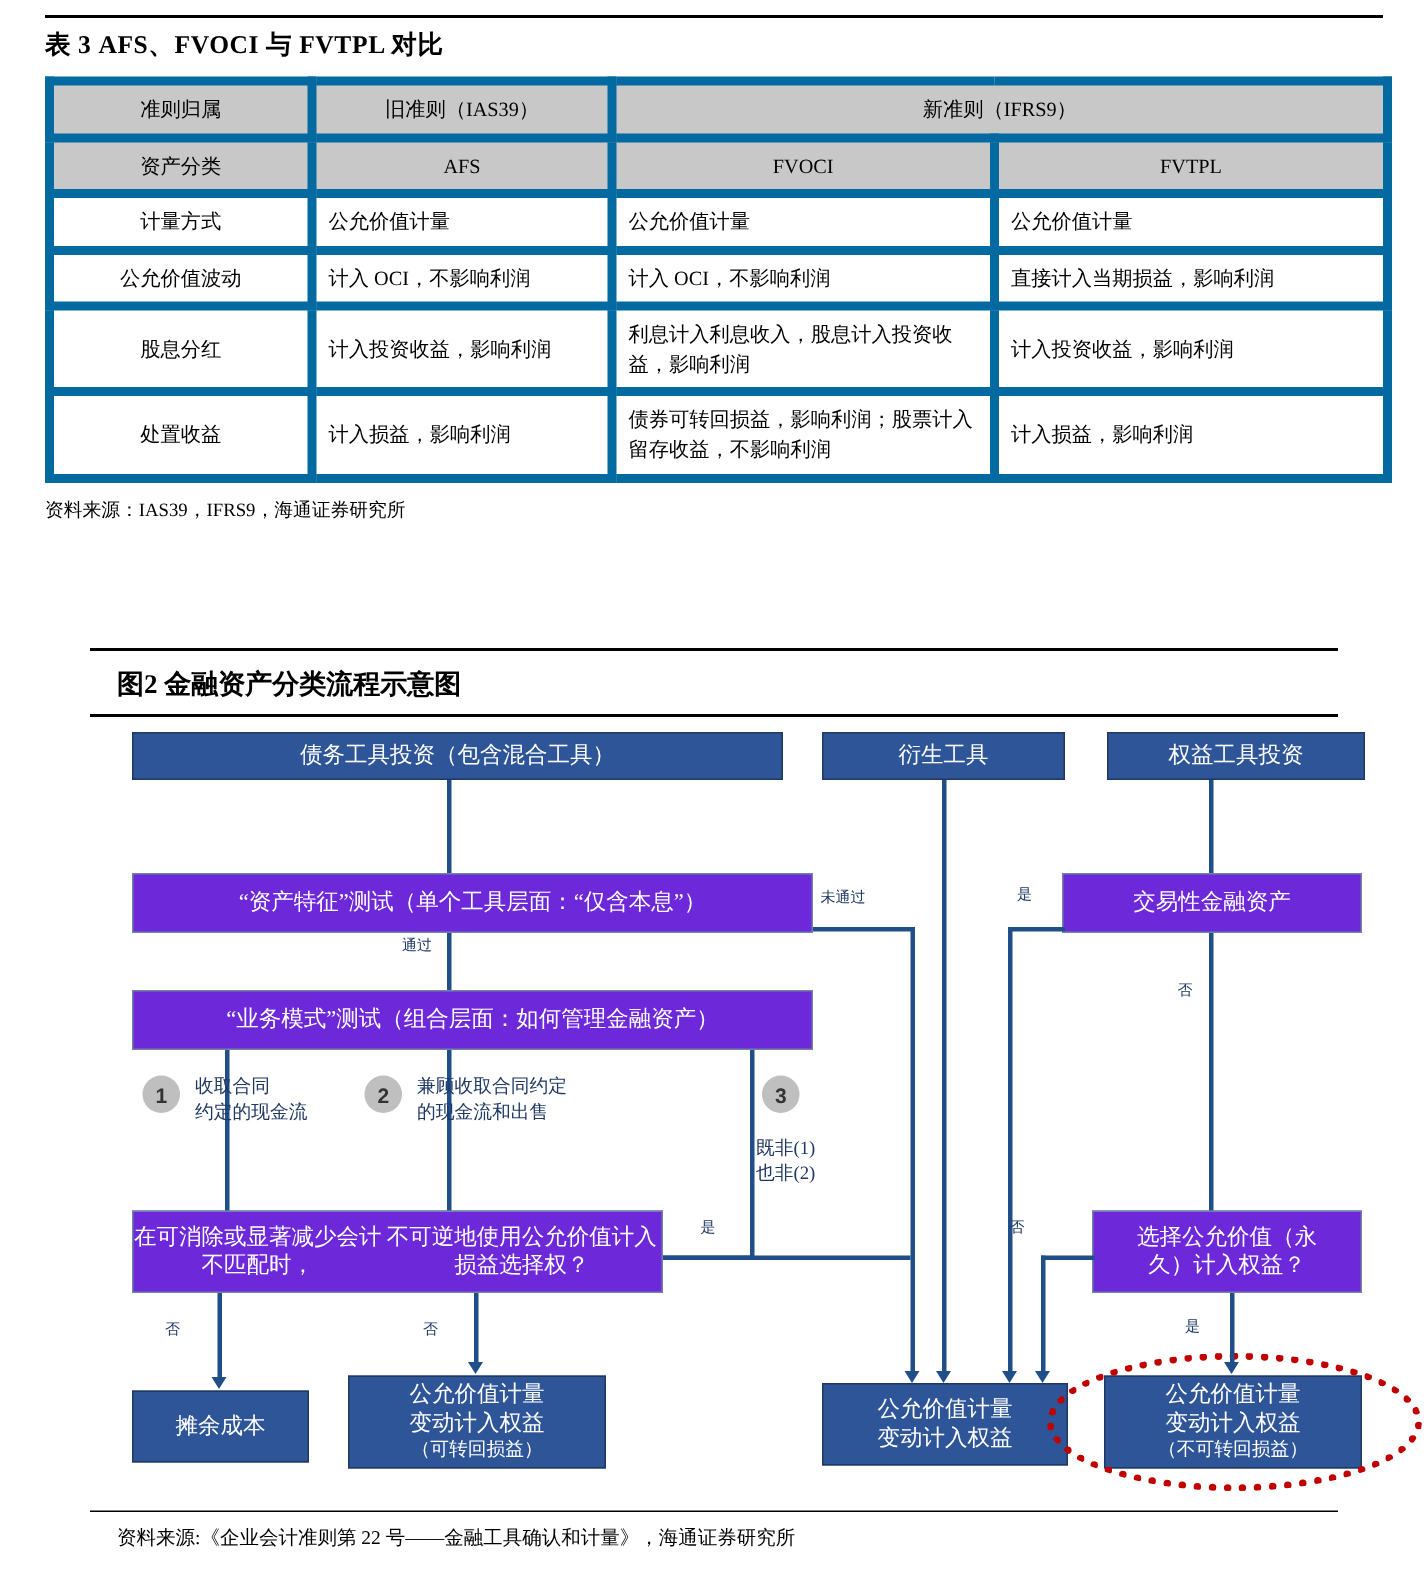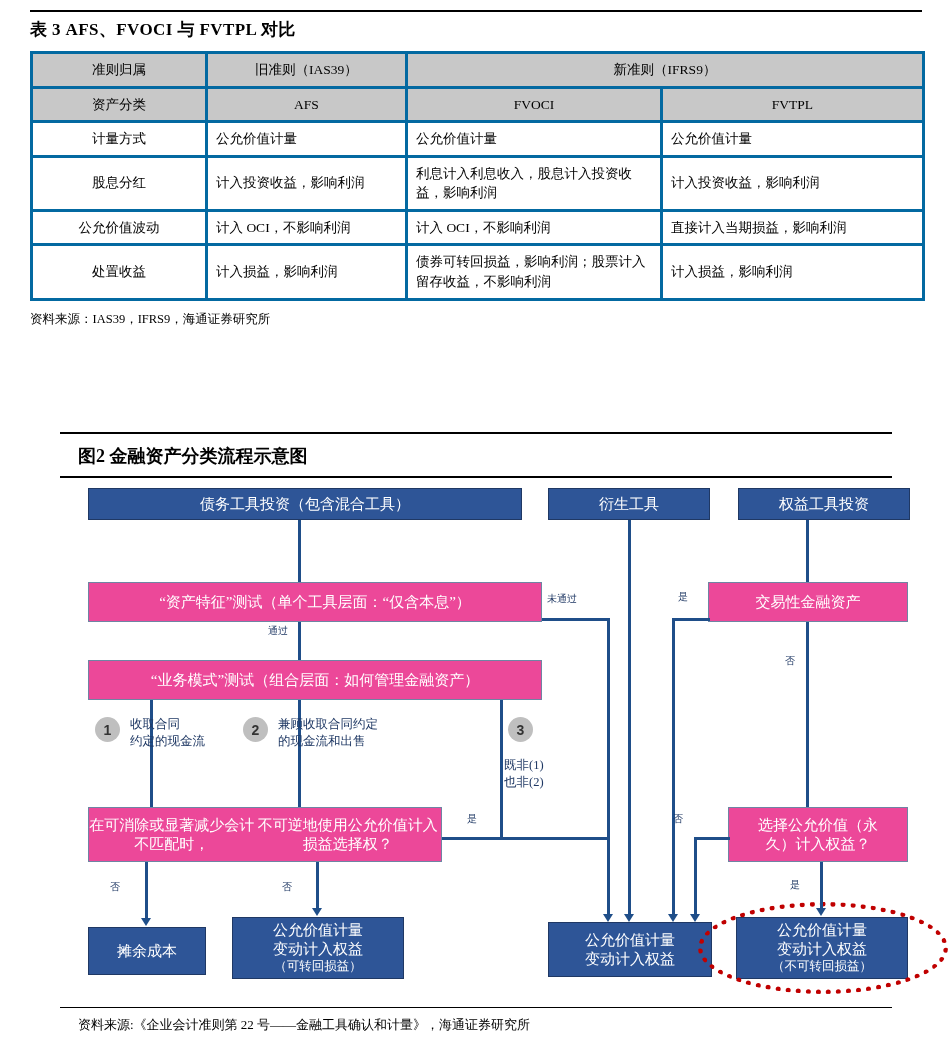--- a/index.html
+++ b/index.html
@@ -13,21 +13,21 @@
   .tbl-section{position:absolute;left:0;top:0;width:952px;}
   .tbl-rule{border-top:2px solid #000;margin:10px 30px 0 30px;}
   .tbl-title{
     font-size:17px;font-weight:bold;margin:6px 0 0 30px;letter-spacing:.4px;
   }
   table.cmp{
     border-collapse:collapse;margin:10px 0 0 30px;width:892px;
     table-layout:fixed;font-size:13.5px;
   }
   table.cmp td{
-    border:3px solid #0369a1;padding:6px 8px;vertical-align:middle;line-height:1.45;
+    border:6px solid #0369a1;padding:6px 8px;vertical-align:middle;line-height:1.45;
   }
   table.cmp tr.hdr td{background:#c8c8c8;text-align:center;}
   table.cmp tr.hdr2 td{background:#c8c8c8;text-align:center;font-weight:normal;}
   table.cmp td.rowlabel{text-align:center;}
   .src{
     font-size:12.5px;margin:10px 0 0 30px;
   }
 
   
   .fig-section{position:absolute;left:0;top:432px;width:952px;height:619px;}
@@ -39,21 +39,21 @@
 
   .canvas{position:absolute;left:0;top:0;width:884px;height:619px;}
 
   
   .box{
     position:absolute;box-sizing:border-box;
     display:flex;align-items:center;justify-content:center;
     text-align:center;color:#fff;line-height:1.25;
   }
   .box.dark{background:#2e5597;border:1px solid #1f3864;font-size:15px;}
-  .box.grey{background:#ec4899;border:1px solid #6f84a3;font-size:15px;}
+  .box.grey{background:#6d28d9;border:1px solid #6f84a3;font-size:15px;}
   .box.term{background:#2e5597;border:1.5px solid #1f3864;font-size:15px;}
   .box .sub{font-size:12.5px;display:block;}
 
   
   .ln{position:absolute;background:#1f4e89;}
   .lnv{width:3px;}
   .lnh{height:3px;}
 
   
   .arr{position:absolute;width:0;height:0;
@@ -105,30 +105,30 @@
         <td>FVTPL</td>
       </tr>
 
       <tr>
         <td class="rowlabel">计量方式</td>
         <td>公允价值计量</td>
         <td>公允价值计量</td>
         <td>公允价值计量</td>
       </tr>
       <tr>
+        <td class="rowlabel">公允价值波动</td>
+        <td>计入 OCI，不影响利润</td>
+        <td>计入 OCI，不影响利润</td>
+        <td>直接计入当期损益，影响利润</td>
+      </tr>
+      <tr>
         <td class="rowlabel">股息分红</td>
         <td>计入投资收益，影响利润</td>
         <td>利息计入利息收入，股息计入投资收益，影响利润</td>
         <td>计入投资收益，影响利润</td>
-      </tr>
-      <tr>
-        <td class="rowlabel">公允价值波动</td>
-        <td>计入 OCI，不影响利润</td>
-        <td>计入 OCI，不影响利润</td>
-        <td>直接计入当期损益，影响利润</td>
       </tr>
       <tr>
         <td class="rowlabel">处置收益</td>
         <td>计入损益，影响利润</td>
         <td>债券可转回损益，影响利润；股票计入留存收益，不影响利润</td>
         <td>计入损益，影响利润</td>
       </tr>
     </tbody>
   </table>
 

